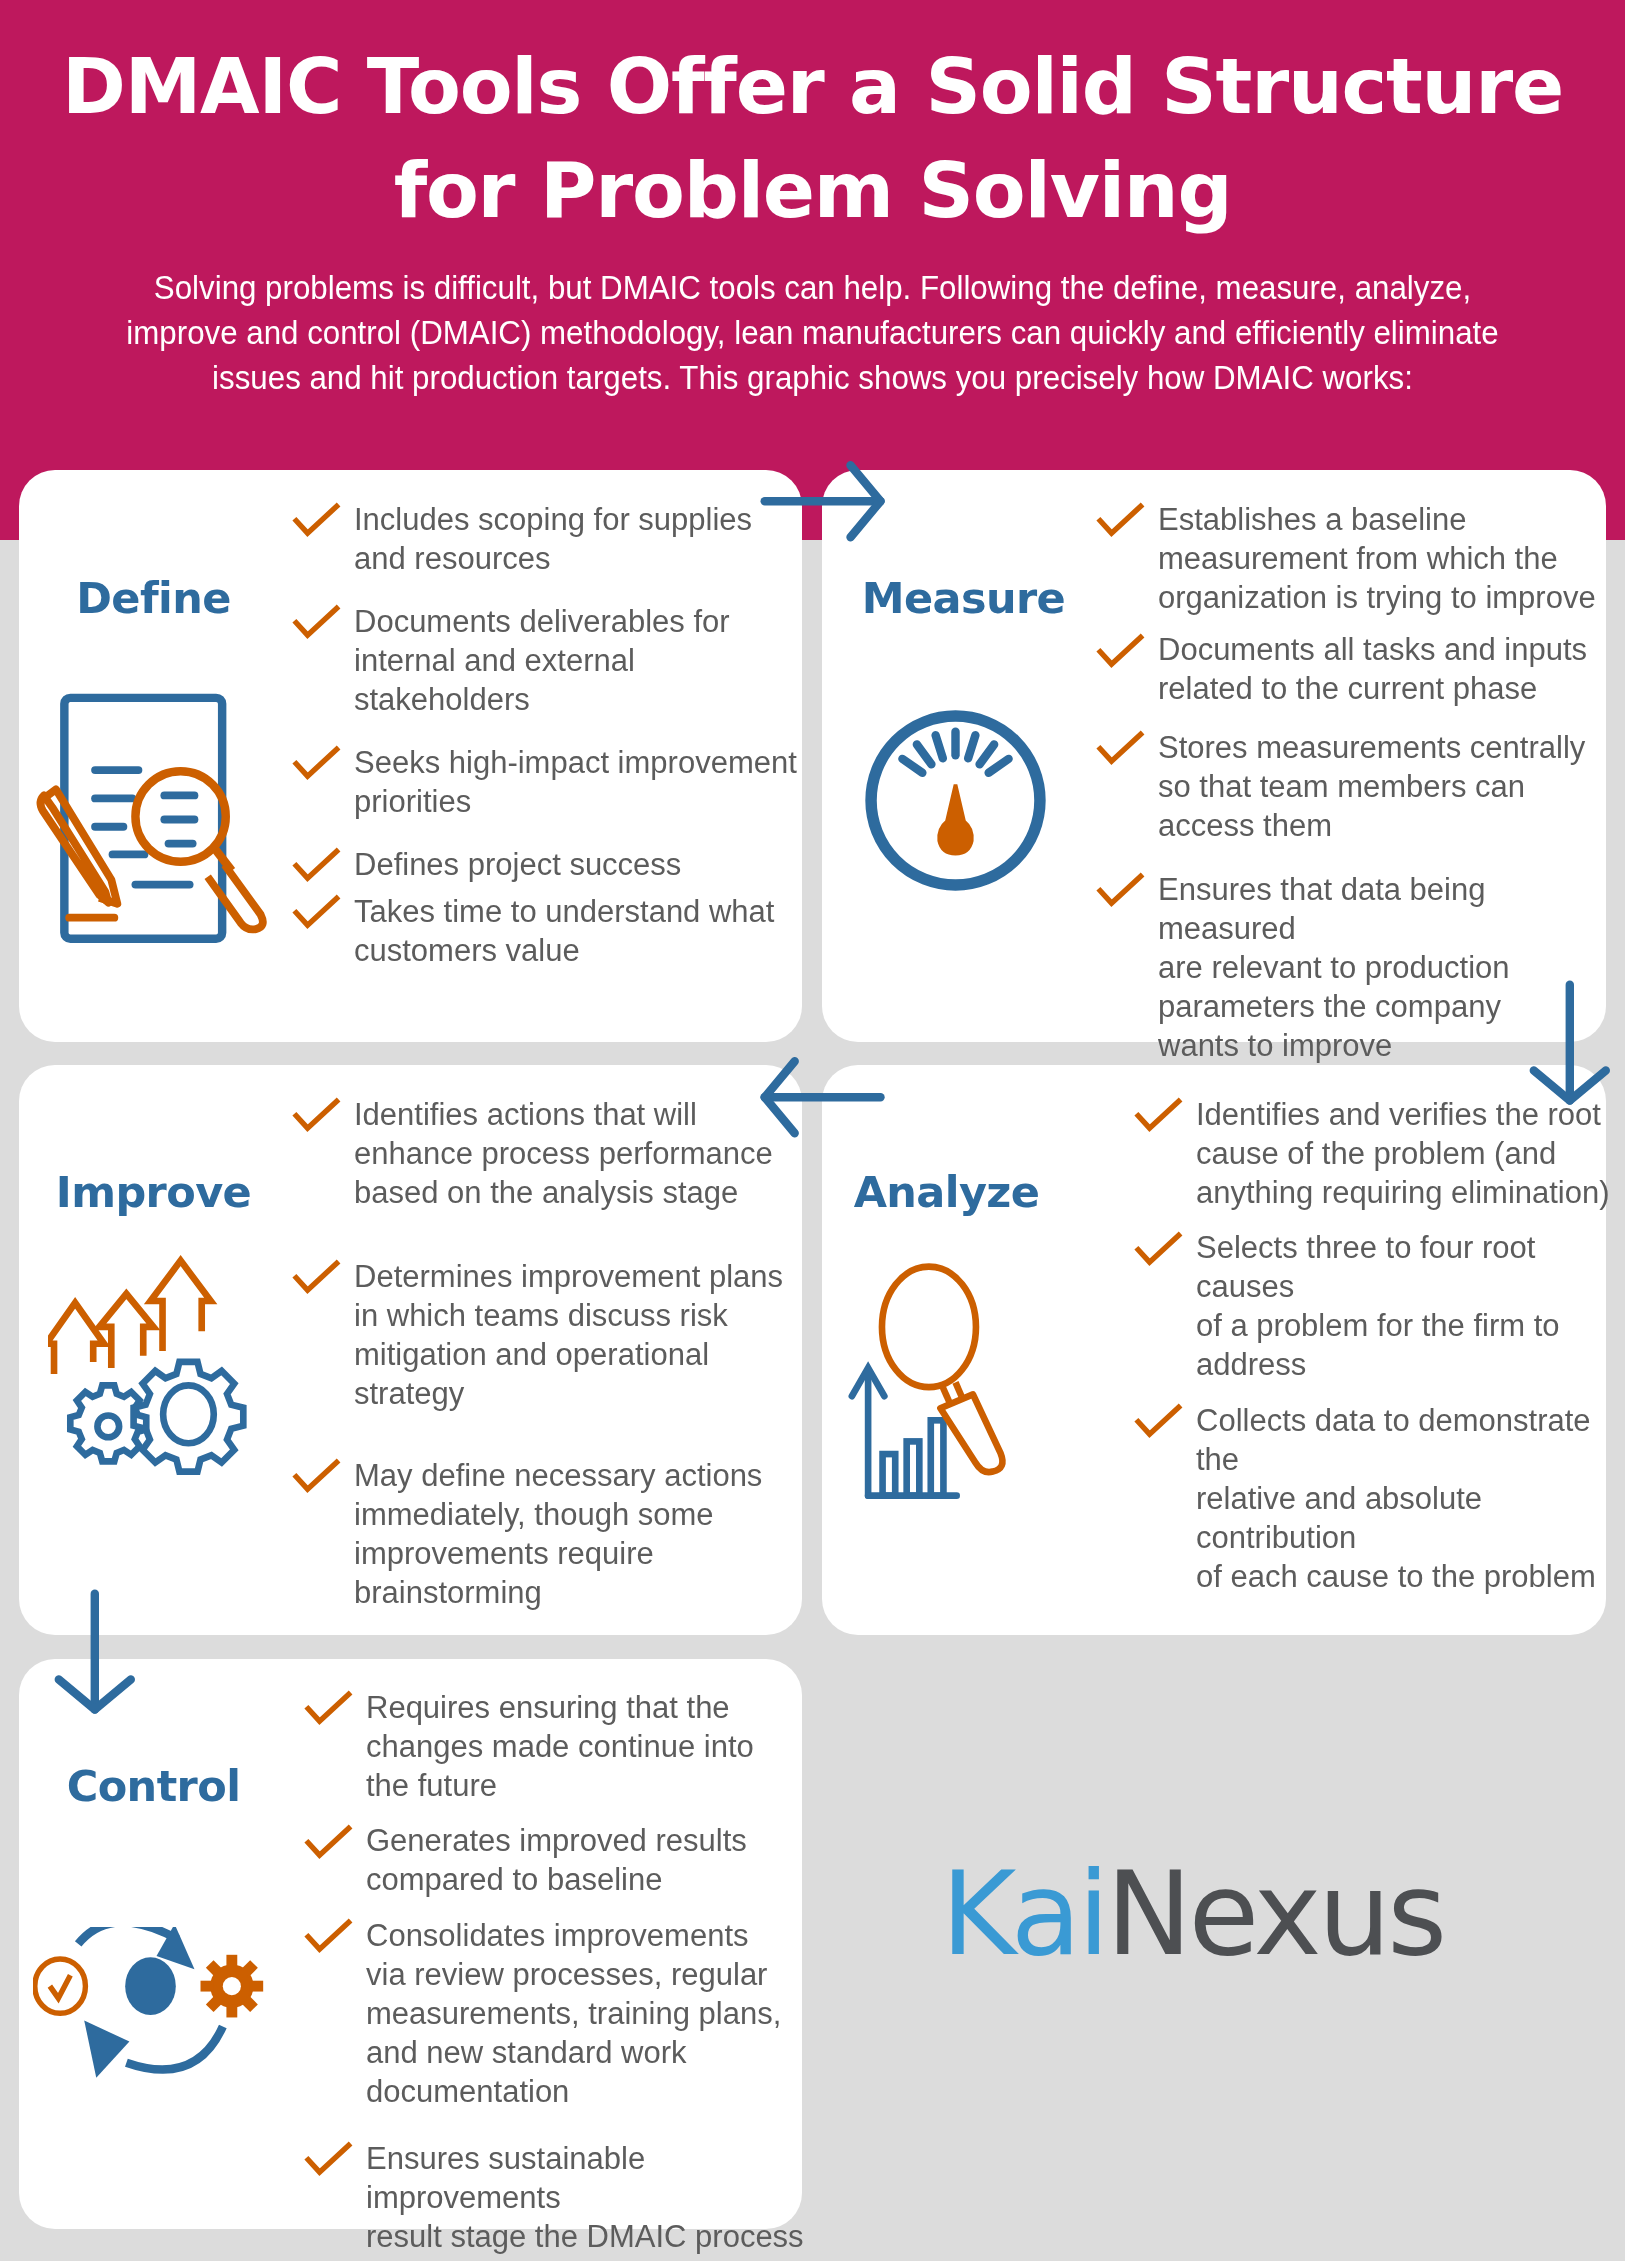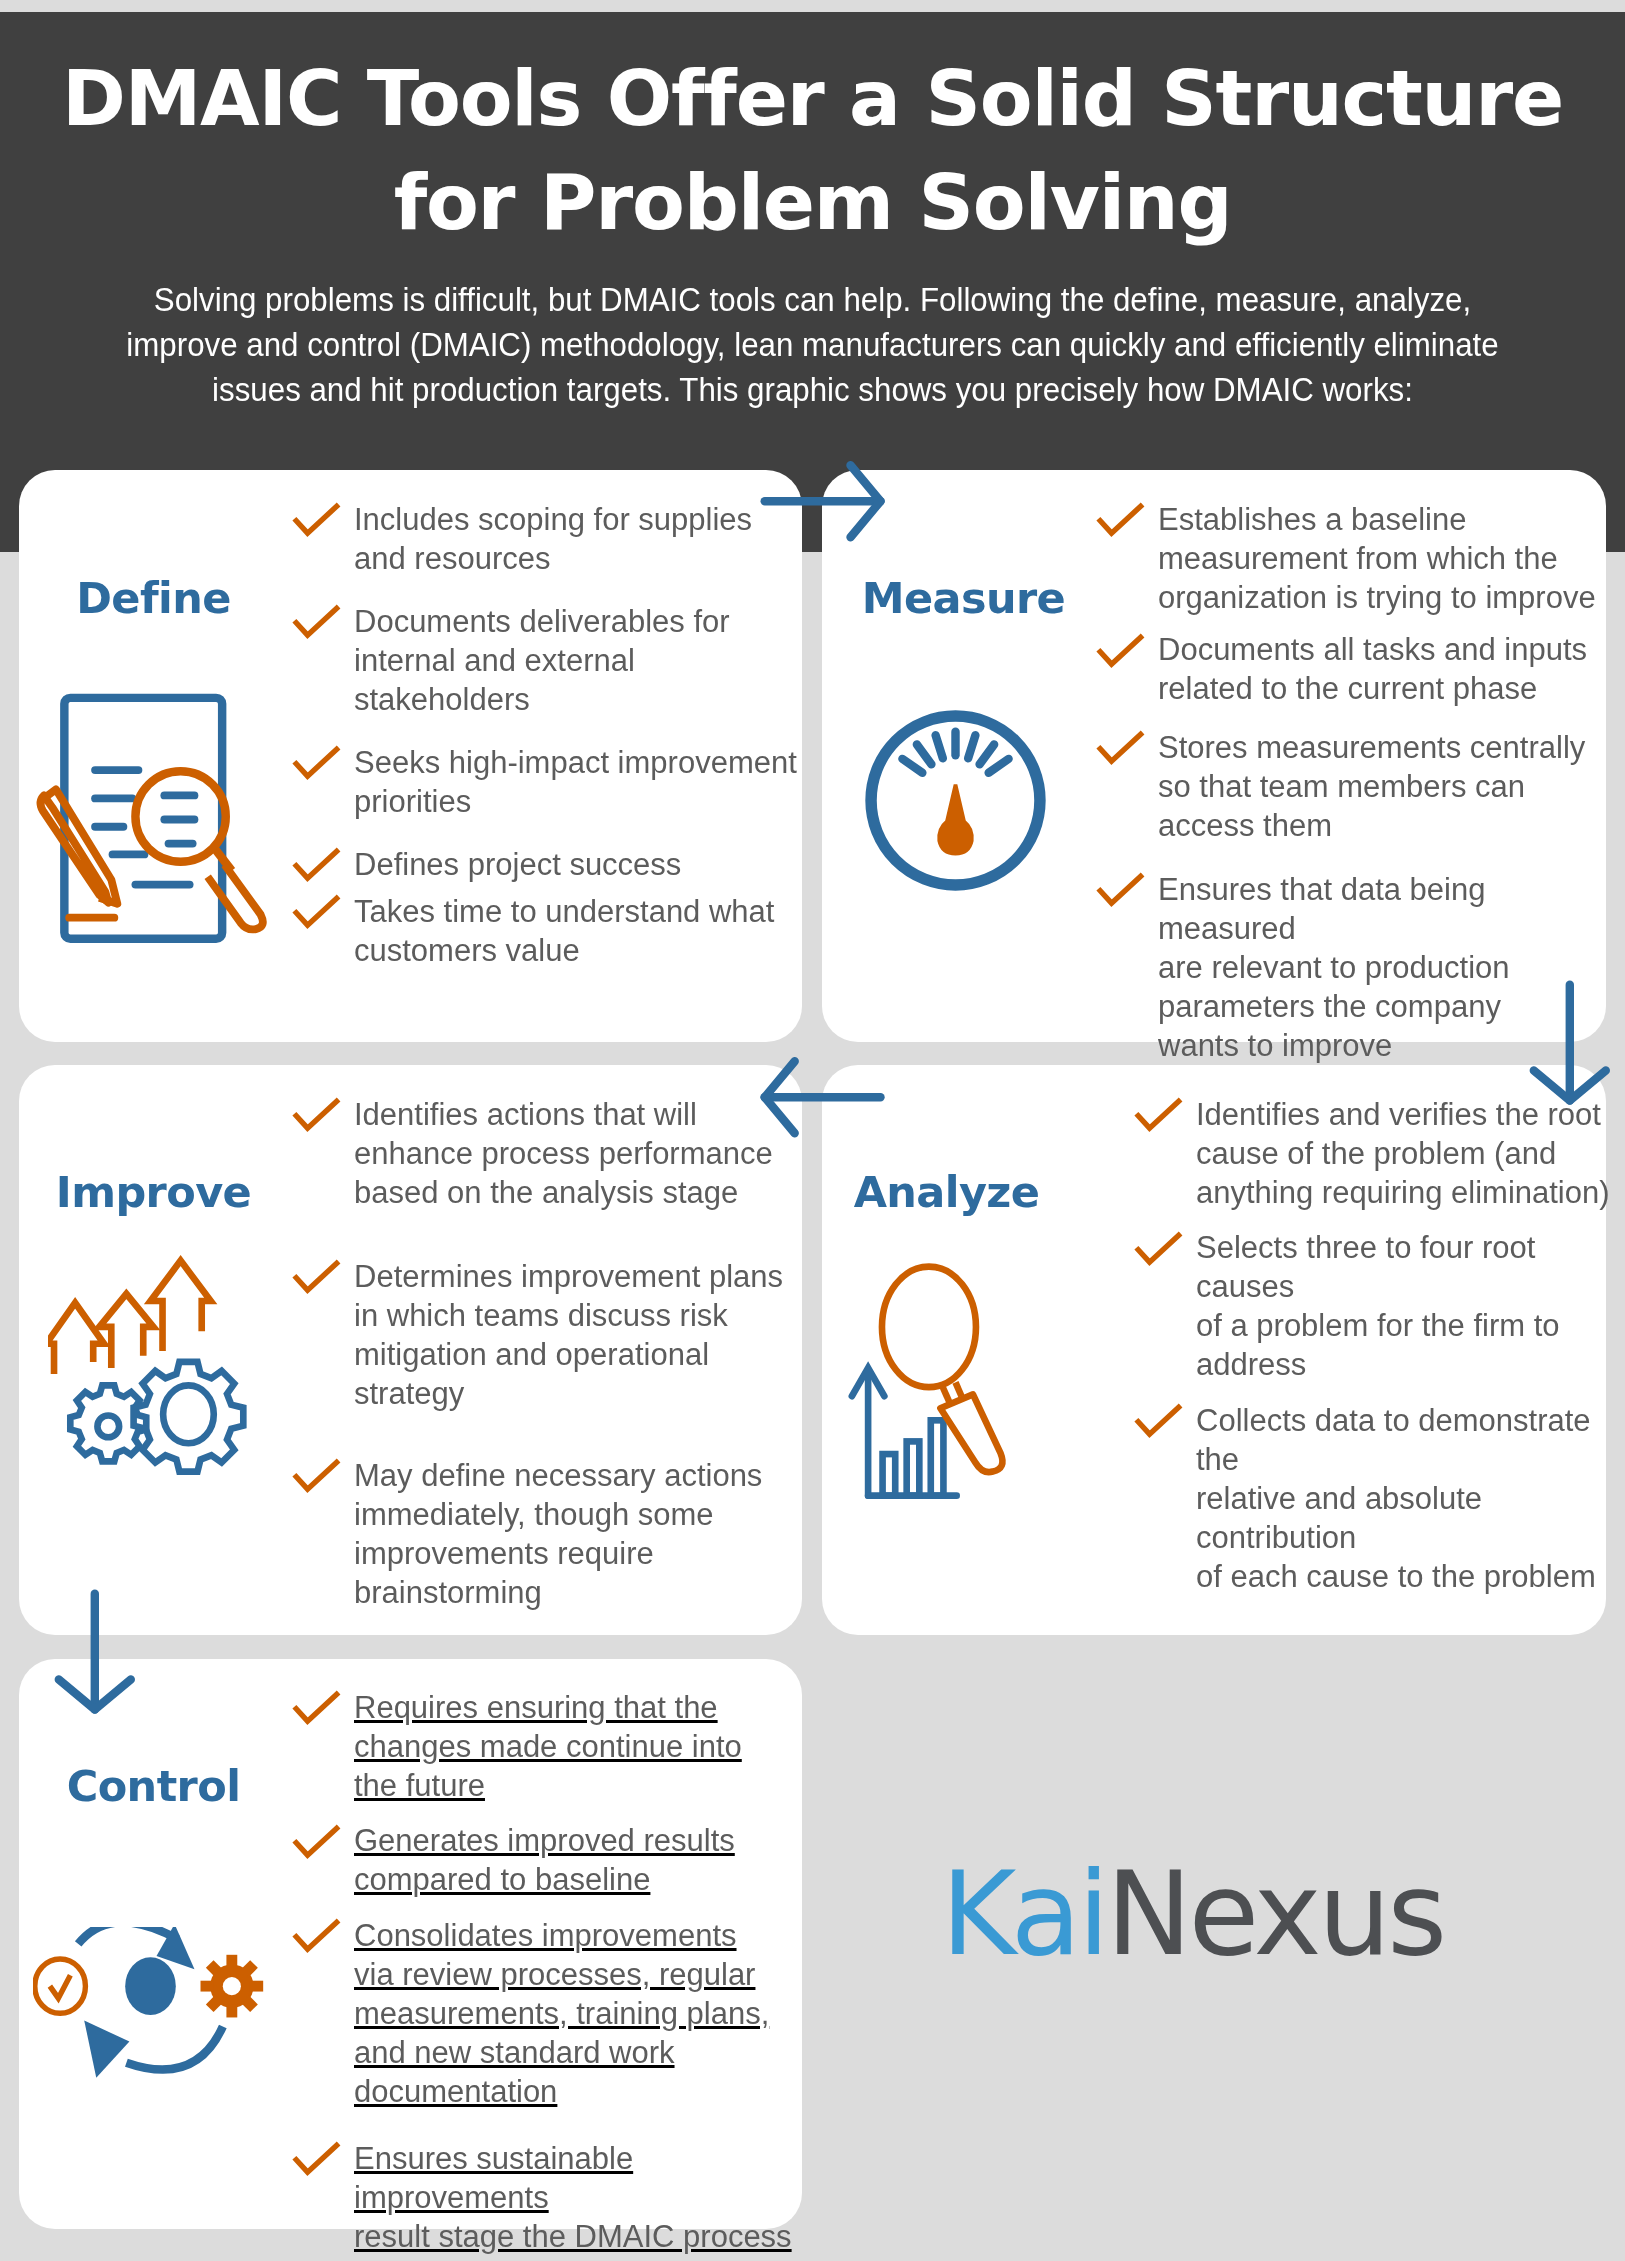--- a/index.html
+++ b/index.html
@@ -1,18 +1,18 @@
 <!DOCTYPE html>
 <html style="font-size:9.6px"><head>
 <meta charset="utf-8">
 <style>
   html, body { margin:0; padding:0; }
   body { width:1625px; height:2261px; background:#dcdcdc; position:relative; overflow:hidden;
          font-family:"Liberation Sans", sans-serif; }
-  .header { position:absolute; left:0; top:12px; width:1625px; height:540px; background:#404040; }
+  .header { position:absolute; left:0; top:0; width:1625px; height:540px; background:#be185d; }
   .title { position:absolute; left:0; top:35px; width:1625px; text-align:center; color:#fff;
            font-family:"DejaVu Sans", sans-serif; font-weight:bold; font-size:77px; line-height:104px;
            letter-spacing:-1.2px; margin:0; }
   .subtitle { position:absolute; left:48px; top:265px; width:1529px; text-align:center; color:#fff;
               font-family:"Liberation Sans", sans-serif; font-size:34px; line-height:45px;
               transform:scaleX(0.92); transform-origin:center top; margin:0; }
   .card { position:absolute; background:#fff; border-radius:36px; }
   .phase { position:absolute; color:#2e6b9e; font-family:"DejaVu Sans", sans-serif; font-weight:bold;
            font-size:43px; letter-spacing:-0.6px; text-align:center; }
   .list { position:absolute; margin:0; padding:0; list-style:none; }
@@ -261,21 +261,21 @@
       <rect x="-52" y="-9" width="22" height="18"></rect>
       <rect x="30" y="-9" width="22" height="18"></rect>
       <rect x="-9" y="-52" width="18" height="22" transform="rotate(45)"></rect>
       <rect x="-9" y="-52" width="18" height="22" transform="rotate(135)"></rect>
       <rect x="-9" y="-52" width="18" height="22" transform="rotate(225)"></rect>
       <rect x="-9" y="-52" width="18" height="22" transform="rotate(315)"></rect>
     </g>
     <circle r="15" fill="#fff"></circle>
   </g>
 </svg>
-<ul class="list" style="left:292px;top:1688px;width:513px;text-decoration:underline;">
+<ul class="list" style="left:304px;top:1688px;width:513px;">
   <li class="item" style="margin-bottom:16.3px;">
       <svg class="chk" viewBox="0 0 82 60" width="49" height="36">
         <use href="#chk"></use>
       </svg>
       <span class="txt">Requires ensuring that the
 changes made continue into
 the future</span>
     </li>
   <li class="item" style="margin-bottom:16.3px;">
       <svg class="chk" viewBox="0 0 82 60" width="49" height="36">

